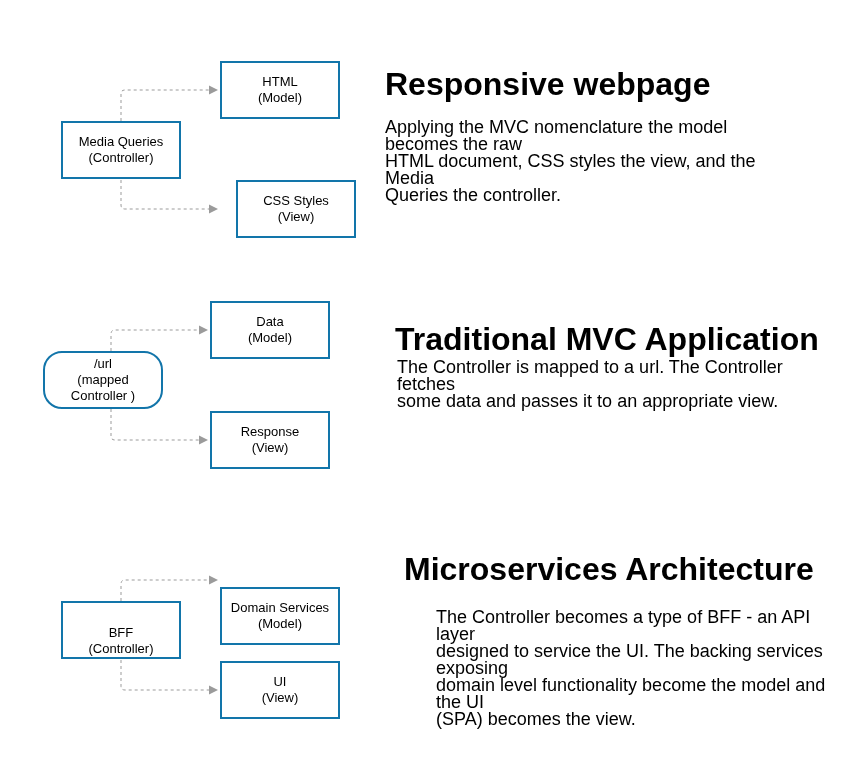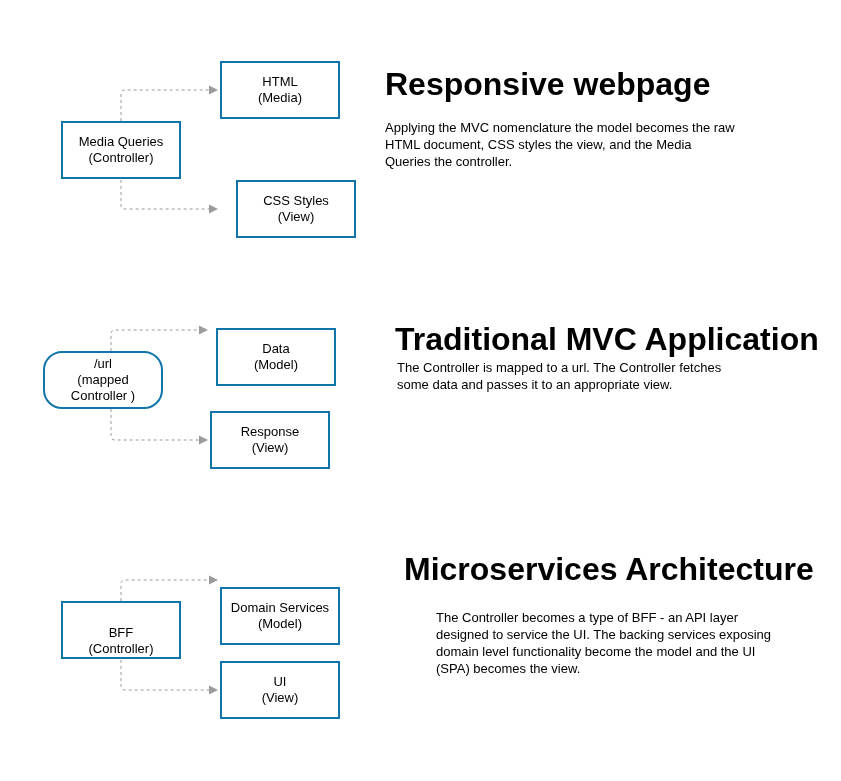--- a/index.html
+++ b/index.html
@@ -34,21 +34,21 @@
     margin: 0;
     font-size: 32px;
     font-weight: bold;
     line-height: 28px;
     white-space: nowrap;
   }
   .sec-desc {
     position: absolute;
     margin: 0;
     width: 400px;
-    font-size: 13px;
+    font-size: 18px;
     line-height: 17px;
     white-space: pre-line;
   }
   svg.connectors {
     position: absolute;
     left: 0; top: 0;
     width: 841px; height: 781px;
     pointer-events: none;
   }
 </style>
@@ -83,38 +83,38 @@
     </g>
     <g>
       <path d="M121,660 L121,686 Q121,690 125,690 L209,690" fill="none" stroke-width="1" stroke-dasharray="3,3" stroke="#9b9b9b"></path>
       <polygon points="209,685.5 218,690 209,694.5" fill="#9b9b9b"></polygon>
     </g>
   </svg>
 
   <section>
     <div class="node" style="left:220px; top:61px;">
       <span>HTML
-(Media)</span>
+(Model)</span>
     </div>
     <div class="node" style="left:61px; top:121px;">
       <span>Media Queries
 (Controller)</span>
     </div>
     <div class="node" style="left:236px; top:180px;">
       <span>CSS Styles
 (View)</span>
     </div>
     <h1 class="sec-title" style="left:385px; top:70px;">Responsive webpage</h1>
     <p class="sec-desc" style="left:385px; top:119px;">Applying the MVC nomenclature the model becomes the raw
 HTML document, CSS styles the view, and the Media
 Queries the controller.</p>
   </section>
 
   <section>
-    <div class="node" style="left:216px; top:301px;margin-top:27px;">
+    <div class="node" style="left:210px; top:301px;">
       <span>Data
 (Model)</span>
     </div>
     <div class="node" style="left:43px; top:351px;border-radius:19px;">
       <span>/url
 (mapped
 Controller )</span>
     </div>
     <div class="node" style="left:210px; top:411px;">
       <span>Response

